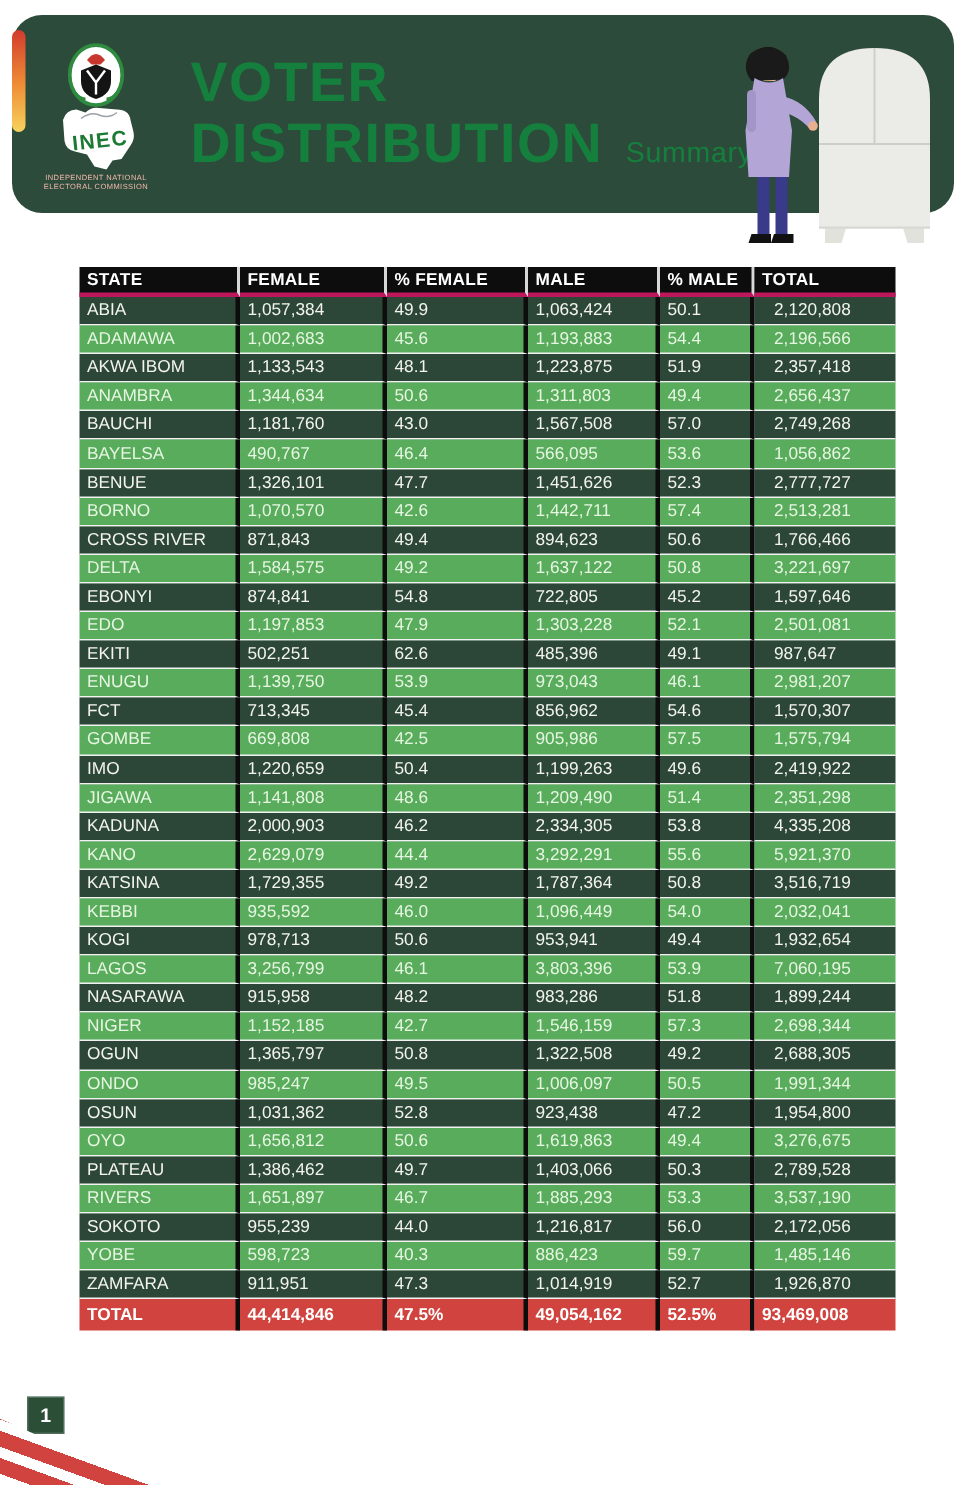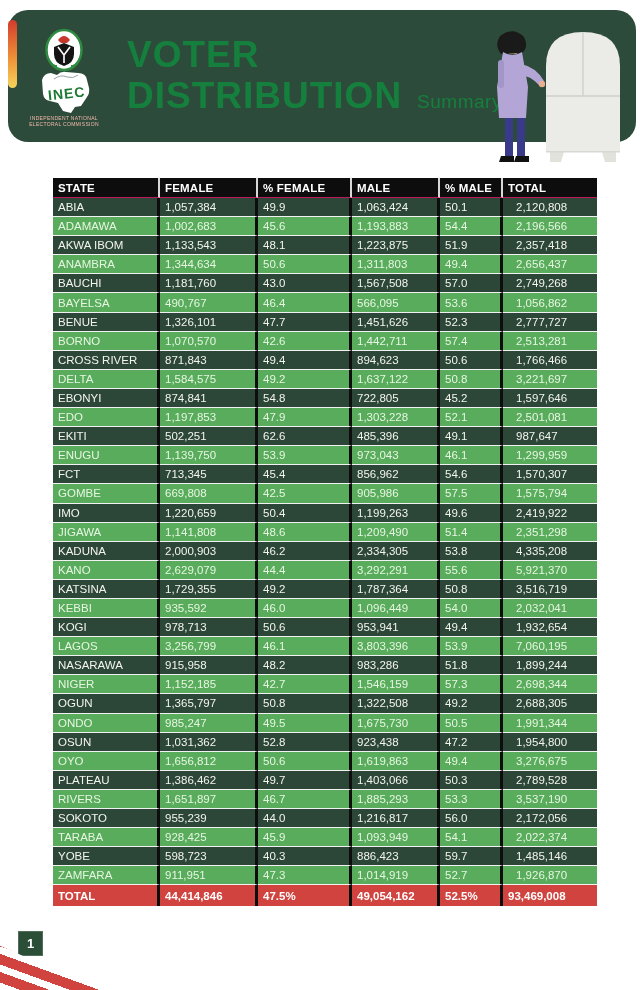--- a/index.html
+++ b/index.html
@@ -17,21 +17,21 @@
   .subtitle{font-size:19px;font-weight:400;letter-spacing:0.5px;margin-left:15px;}
   .illustration{position:absolute;left:478px;top:24px;width:152px;height:146px;}
 
   
   .tbl-wrap{position:absolute;left:53px;top:178px;width:544px;}
   table{border-collapse:separate;border-spacing:0;table-layout:fixed;width:544px;}
   col.c1{width:107px}col.c2{width:98px}col.c3{width:94px}col.c4{width:88px}col.c5{width:63px}col.c6{width:94px}
   th,td{box-sizing:border-box;padding:0 2px 0 5px;overflow:hidden;white-space:nowrap;
         font-size:11.5px;text-align:left;vertical-align:middle;}
   thead th{height:20px;background:#0d0d0d;color:#ffffff;font-weight:bold;
-        border-right:2px solid #d8d8d8;border-bottom:1px solid #be185d;letter-spacing:0.2px;}
+        border-right:2px solid #d8d8d8;border-bottom:3px solid #be185d;letter-spacing:0.2px;}
   thead th:last-child{border-right:none;}
   tbody td{height:19.1px;border-right:3px solid #0d0d0d;border-bottom:1px solid #f2f2f2;}
   tbody td:last-child{border-right:none;padding-left:13px;}
   tbody tr:nth-child(odd) td{background:#2c4737;color:#f4f4ef;}
   tbody tr:nth-child(even) td{background:#58ac5b;color:#e7f6e3;}
   tfoot td{height:21px;background:#d0433e;color:#ffffff;font-weight:bold;
         border-right:3px solid #0d0d0d;}
   tfoot td:last-child{border-right:none;}
 
   
@@ -214,21 +214,21 @@
             <td>485,396</td>
             <td>49.1</td>
             <td>987,647</td>
           </tr>
           <tr>
             <td>ENUGU</td>
             <td>1,139,750</td>
             <td>53.9</td>
             <td>973,043</td>
             <td>46.1</td>
-            <td>1,299,959</td>
+            <td>2,981,207</td>
           </tr>
           <tr>
             <td>FCT</td>
             <td>713,345</td>
             <td>45.4</td>
             <td>856,962</td>
             <td>54.6</td>
             <td>1,570,307</td>
           </tr>
           <tr>
@@ -324,21 +324,21 @@
             <td>1,365,797</td>
             <td>50.8</td>
             <td>1,322,508</td>
             <td>49.2</td>
             <td>2,688,305</td>
           </tr>
           <tr>
             <td>ONDO</td>
             <td>985,247</td>
             <td>49.5</td>
-            <td>1,675,730</td>
+            <td>1,006,097</td>
             <td>50.5</td>
             <td>1,991,344</td>
           </tr>
           <tr>
             <td>OSUN</td>
             <td>1,031,362</td>
             <td>52.8</td>
             <td>923,438</td>
             <td>47.2</td>
             <td>1,954,800</td>
@@ -369,28 +369,20 @@
           </tr>
           <tr>
             <td>SOKOTO</td>
             <td>955,239</td>
             <td>44.0</td>
             <td>1,216,817</td>
             <td>56.0</td>
             <td>2,172,056</td>
           </tr>
           <tr>
-            <td>TARABA</td>
-            <td>928,425</td>
-            <td>45.9</td>
-            <td>1,093,949</td>
-            <td>54.1</td>
-            <td>2,022,374</td>
-          </tr>
-          <tr>
             <td>YOBE</td>
             <td>598,723</td>
             <td>40.3</td>
             <td>886,423</td>
             <td>59.7</td>
             <td>1,485,146</td>
           </tr>
           <tr>
             <td>ZAMFARA</td>
             <td>911,951</td>

